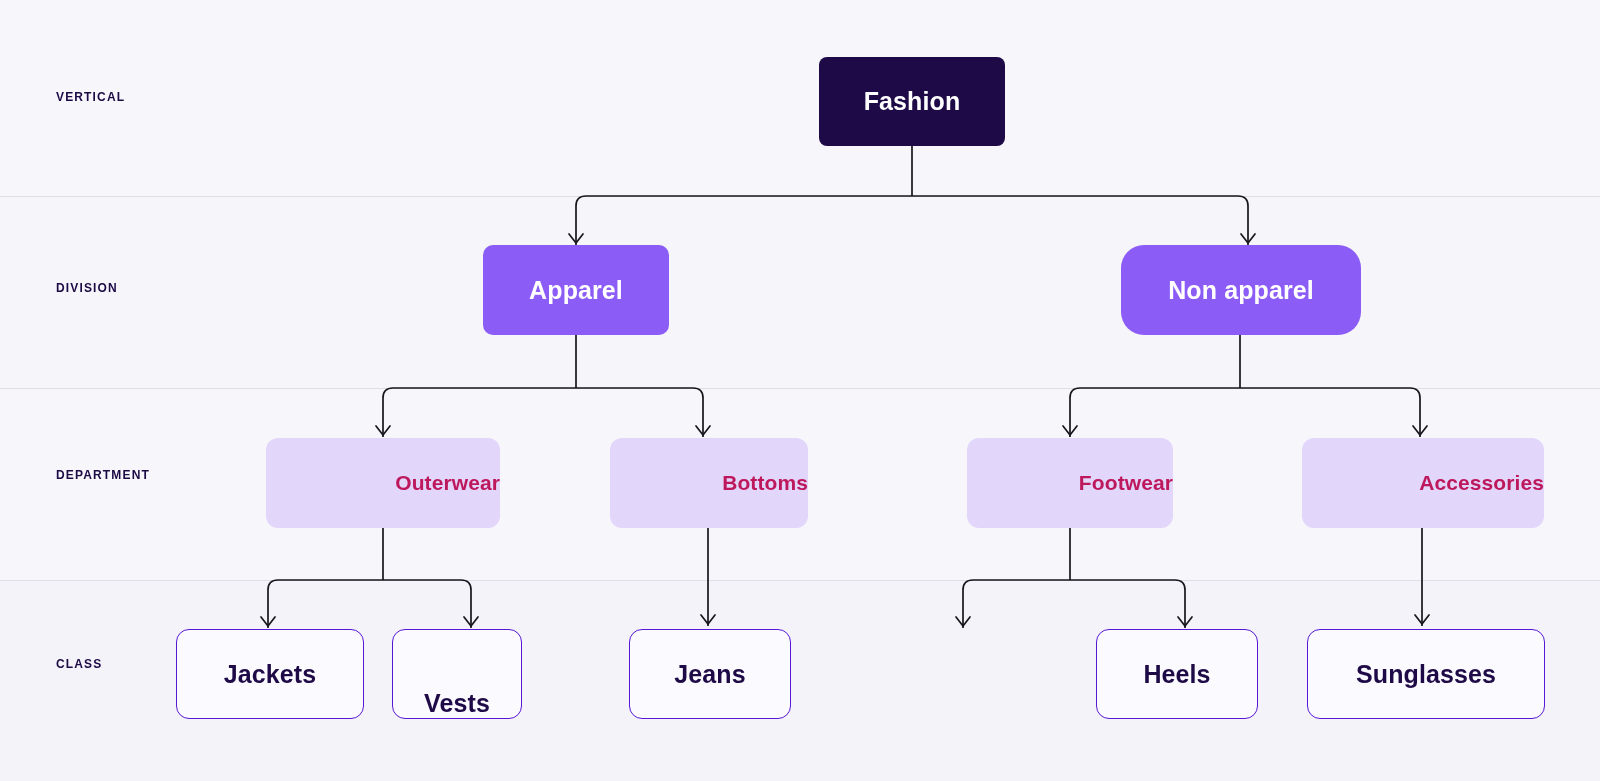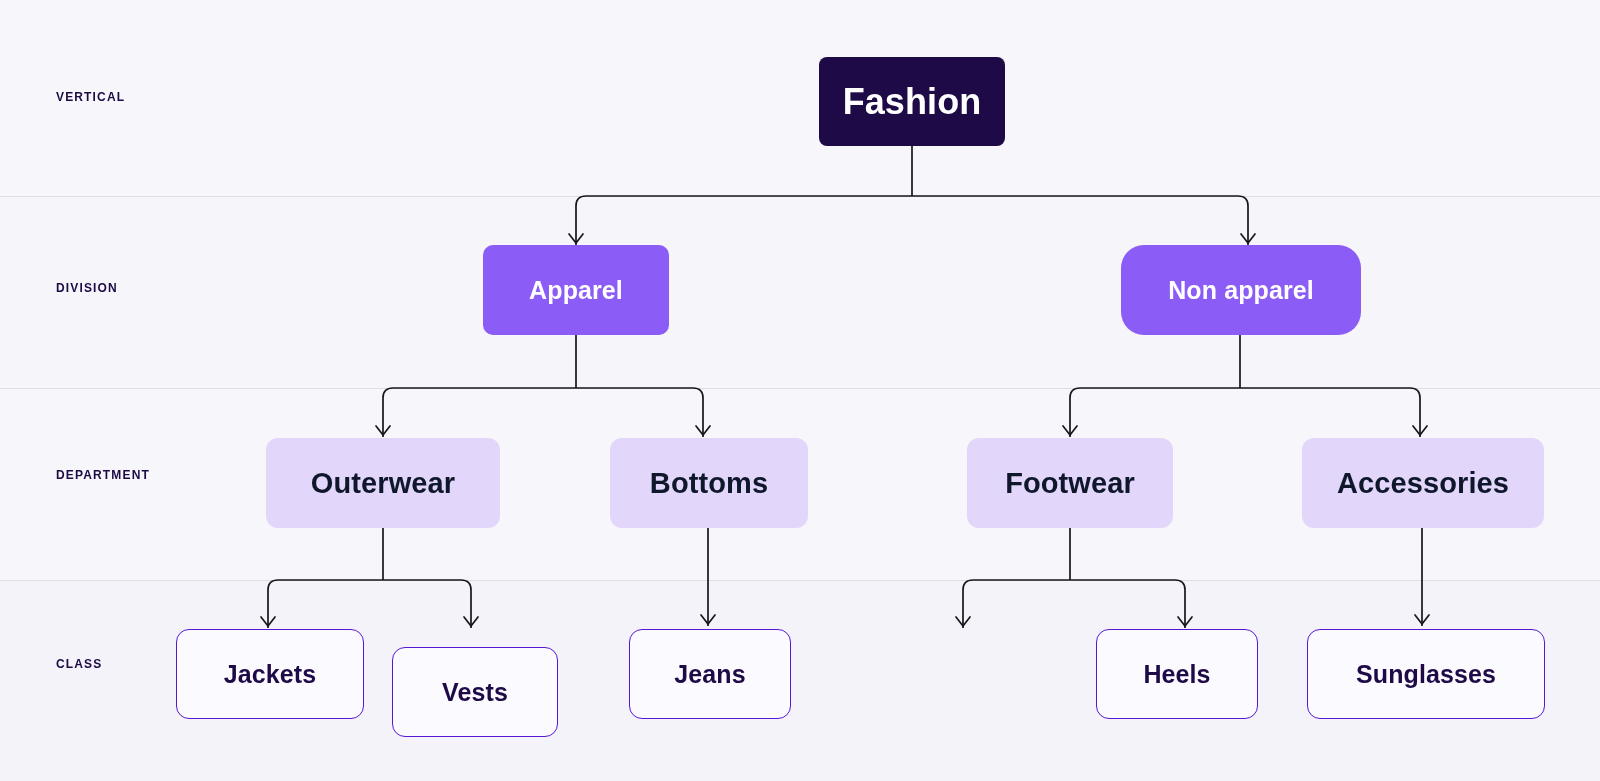--- a/index.html
+++ b/index.html
@@ -79,41 +79,42 @@
     justify-content: center;
     box-sizing: border-box;
     text-align: center;
     white-space: nowrap;
   }
 
   .node-vertical {
     background: #1e0a47;
     color: #ffffff;
     border-radius: 8px;
-    font-size: 36px;
+    font-size: 25px;
     font-weight: bold;
     letter-spacing: 0.1px;
   }
 
   .node-division {
     background: #8b5cf6;
     color: #ffffff;
     border-radius: 10px;
     font-size: 25px;
     font-weight: bold;
     letter-spacing: 0.1px;
   }
 
   .node-department {
     background: #e2d6fb;
-    color: #0f172a;
+    color: #be185d;
     border-radius: 12px;
-    font-size: 29px;
-    font-weight: bold;
-    letter-spacing: 0.1px;
+    font-size: 21px;
+    font-weight: bold;
+    letter-spacing: 0.1px;
+    justify-content: flex-end;
   }
 
   .node-class {
     background: #fbfaff;
     color: #1e0a47;
     border: 1.6px solid #5618d4;
     border-radius: 13px;
     font-size: 25px;
     font-weight: bold;
     letter-spacing: 0.1px;
@@ -192,21 +193,21 @@
   <div class="node node-department" style="left:967px; top:438px; width:206px; height:90px;">
     <span>Footwear</span>
   </div>
   <div class="node node-department" style="left:1302px; top:438px; width:242px; height:90px;">
     <span>Accessories</span>
   </div>
 
   <div class="node node-class" style="left:176px; top:629px; width:188px; height:90px;">
     <span>Jackets</span>
   </div>
-  <div class="node node-class" style="left:392px; top:647px; width:166px; height:90px;">
+  <div class="node node-class" style="left:392px; top:629px; width:130px; height:90px;align-items:flex-end;">
     <span>Vests</span>
   </div>
   <div class="node node-class" style="left:629px; top:629px; width:162px; height:90px;">
     <span>Jeans</span>
   </div>
   <div class="node node-class" style="left:1096px; top:629px; width:162px; height:90px;">
     <span>Heels</span>
   </div>
   <div class="node node-class" style="left:1307px; top:629px; width:238px; height:90px;">
     <span>Sunglasses</span>

